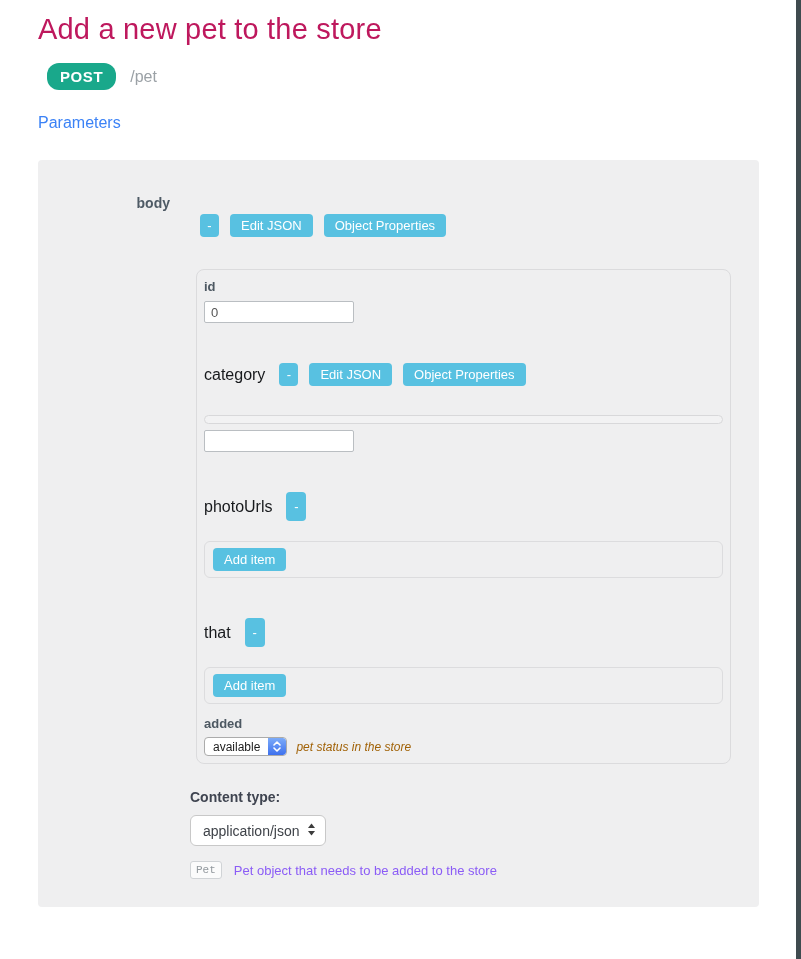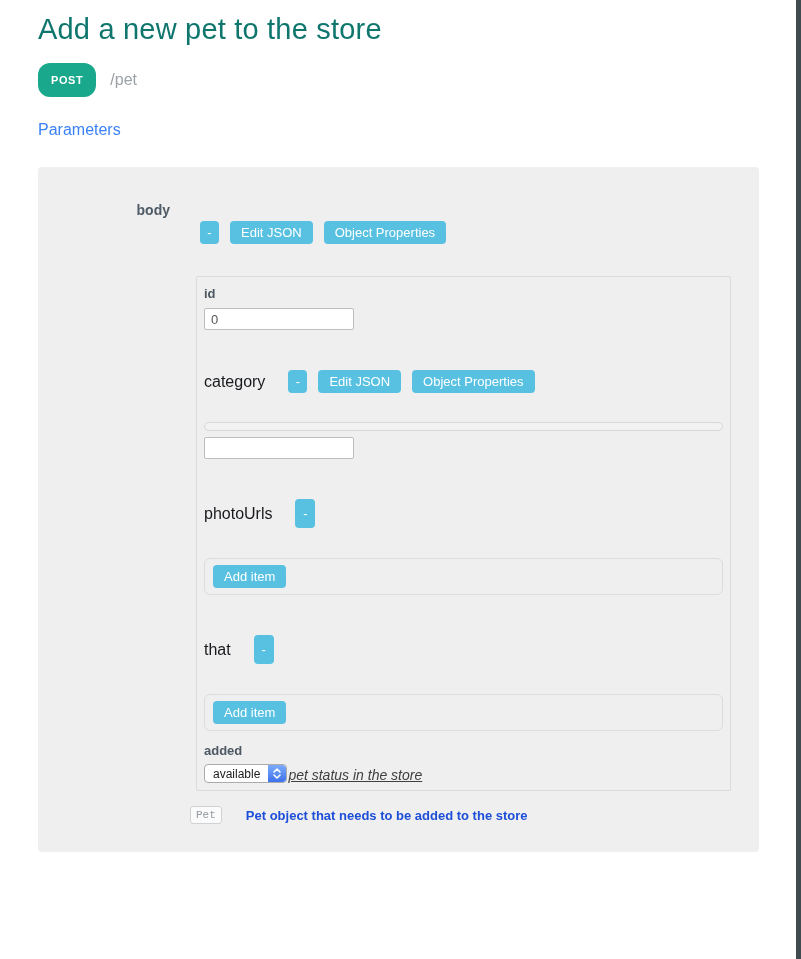--- a/index.html
+++ b/index.html
@@ -11,28 +11,28 @@
     position: relative;
   }
   .edge-line {
     position: absolute; top: 0; right: 0;
     width: 5px; height: 959px;
     background: #3f4b4f;
   }
   .page { padding: 13px 0 0 38px; }
 
   .op-title {
-    font-size: 29px; font-weight: 400; color: #0f766e;
+    font-size: 29px; font-weight: 400; color: #be185d;
     letter-spacing: 0.2px; line-height: 1.15;
   }
   .endpoint-row { margin-top: 17px; display: flex; align-items: center; gap: 14px; }
   .method-badge {
     background: #19a88b; color: #ffffff;
-    font-size: 11px; font-weight: bold; letter-spacing: 0.6px;
-    padding: 11px 13px; border-radius: 12px; display: inline-block;
+    font-size: 15px; font-weight: bold; letter-spacing: 0.6px;
+    padding: 5px 13px; border-radius: 12px; display: inline-block; margin-left: 9px;
   }
   .endpoint-path { font-size: 16px; color: #9ba1a6; }
 
   .params-heading { margin-top: 24px; font-size: 16px; color: #3b82f6; }
 
   .param-panel {
     margin-top: 28px;
     width: 721px;
     background: #efeff0;
     border-radius: 4px;
@@ -60,60 +60,60 @@
   }
   .btn-minus { padding: 4px 7px; min-width: 19px; text-align: center; }
   .btn-minus-tall { padding: 7px 7px; min-width: 20px; text-align: center; }
 
   .toolbar { display: flex; gap: 11px; margin-left: 4px; }
 
   .editor-frame {
     margin-top: 32px;
     width: 535px;
     border: 1px solid #dbdbdd;
-    border-radius: 2px;
+    border-radius: 8px;
     padding: 7px;
   }
 
   .field-label { font-size: 13px; font-weight: bold; color: #4d5862; }
   .text-input {
     display: block;
     margin-top: 6px;
     width: 150px; height: 22px;
     border: 1px solid #babec2; border-radius: 2px;
     background: #ffffff;
     font-size: 13px; color: #555555; font-family: inherit;
     padding: 2px 6px;
   }
 
   .obj-row { display: flex; align-items: center; gap: 11px; }
-  .obj-row-label { font-size: 16px; color: #17191c; margin-right: 12px; }
+  .obj-row-label { font-size: 16px; color: #17191c; margin-right: 3px; }
 
   .row-category { margin-top: 40px; }
   .collapsed-bar {
     margin-top: 29px;
     width: 519px; height: 9px;
     border: 1px solid #d8d8da;
     border-radius: 5px;
     background: #f2f2f3;
   }
   .row-name-label { margin-top: 11px; display: block; }
   .row-photourls { margin-top: 40px; }
   .row-tags { margin-top: 40px; }
 
   .items-panel {
-    margin-top: 30px;
+    margin-top: 20px;
     width: 519px;
     border: 1px solid #dcdcde;
     border-radius: 6px;
     padding: 6px 16px 6px 8px;
   }
 
   .row-status-label { margin-top: 12px; display: block; }
-  .status-row { margin-top: 6px; display: flex; align-items: flex-end; gap: 1px; }
+  .status-row { margin-top: 6px; display: flex; align-items: center; gap: 9px; }
 
   .mac-select {
     display: inline-flex; align-items: stretch;
     height: 19px;
     background: #ffffff;
     border: 1px solid #ababab;
     border-radius: 4px;
     overflow: hidden;
     cursor: pointer;
   }
@@ -121,45 +121,45 @@
     font-size: 12px; color: #1c1c1c;
     padding: 2px 8px 0 8px;
     min-width: 55px; text-align: center;
   }
   .mac-select-cap {
     width: 18px;
     background: linear-gradient(#7cabf9, #3e71ee);
     display: flex; align-items: center; justify-content: center;
     border-radius: 0 3px 3px 0;
   }
-  .inline-desc { font-size: 14px; font-style: italic; color: #404040; text-decoration: underline; }
+  .inline-desc { font-size: 12px; font-style: italic; color: #a16207; }
 
   .content-type-block { margin-top: 25px; margin-left: -6px; }
   .content-type-label { font-size: 14px; font-weight: bold; color: #3f4450; }
   .big-select {
     margin-top: 10px;
     display: inline-flex; align-items: center; gap: 7px;
     height: 31px;
     background: #ffffff;
     border: 1px solid #c8c8c8;
     border-radius: 6px;
     padding: 0 9px 0 12px;
     cursor: pointer;
   }
   .big-select-text { font-size: 14px; color: #3e4248; }
 
-  .model-row { margin-top: 15px; margin-left: -6px; display: flex; align-items: center; gap: 24px; }
+  .model-row { margin-top: 15px; margin-left: -6px; display: flex; align-items: center; gap: 12px; }
   .model-badge {
     font-family: "Liberation Mono", "DejaVu Sans Mono", monospace;
     font-size: 11px; color: #93999e;
     border: 1px solid #d0d3d6; border-radius: 3px;
     background: #fbfbfb;
     padding: 2px 5px;
   }
-  .model-desc { font-size: 13px; color: #1d4ed8; font-weight: bold; }
+  .model-desc { font-size: 13px; color: #8b5cf6; }
 </style>
 </head>
 <body>
 
 <div class="page">
 
   <h1 class="op-title">Add a new pet to the store</h1>
 
   <div class="endpoint-row">
     <span class="method-badge">POST</span>
@@ -225,20 +225,32 @@
                 <path d="M1 4 L4 1 L7 4" stroke="#ffffff" stroke-width="1.6" fill="none" stroke-linecap="round" stroke-linejoin="round"></path>
                 <path d="M1 7 L4 10 L7 7" stroke="#ffffff" stroke-width="1.6" fill="none" stroke-linecap="round" stroke-linejoin="round"></path>
               </svg>
             </span>
           </span>
           <span class="inline-desc">pet status in the store</span>
         </div>
 
       </div>
 
+      <div class="content-type-block">
+        <div class="content-type-label">Content type:</div>
+        <div class="big-select">
+          <span class="big-select-text">application/json</span>
+          <span>
+            <svg width="9" height="13" viewBox="0 0 9 13">
+              <path d="M4.5 0.5 L8 5 L1 5 Z" fill="#3c3c3c"></path>
+              <path d="M4.5 12.5 L8 8 L1 8 Z" fill="#3c3c3c"></path>
+            </svg>
+          </span>
+        </div>
+      </div>
 
       <div class="model-row">
         <span class="model-badge">Pet</span>
         <span class="model-desc">Pet object that needs to be added to the store</span>
       </div>
 
     </div>
   </div>
 </div>
 

